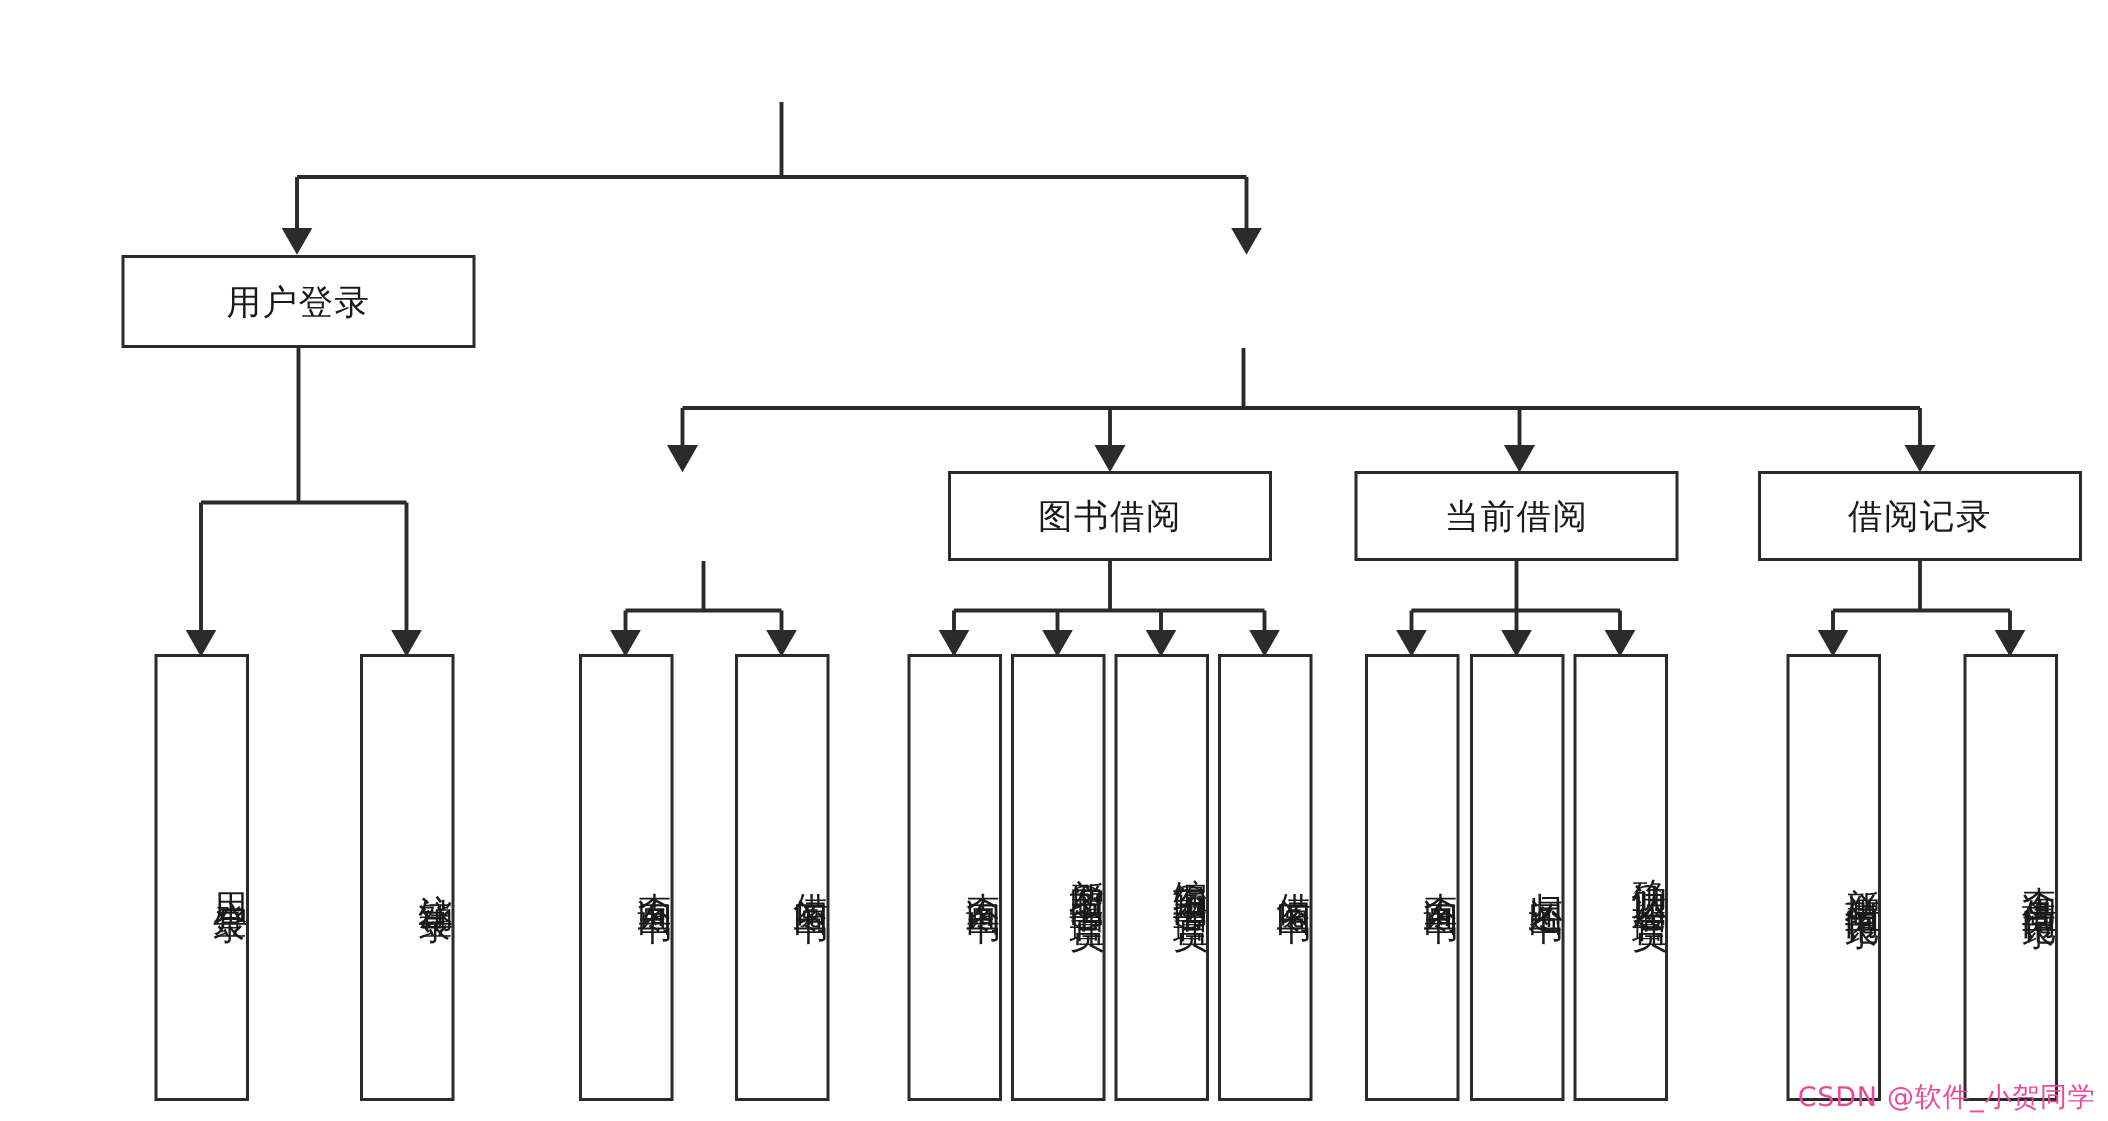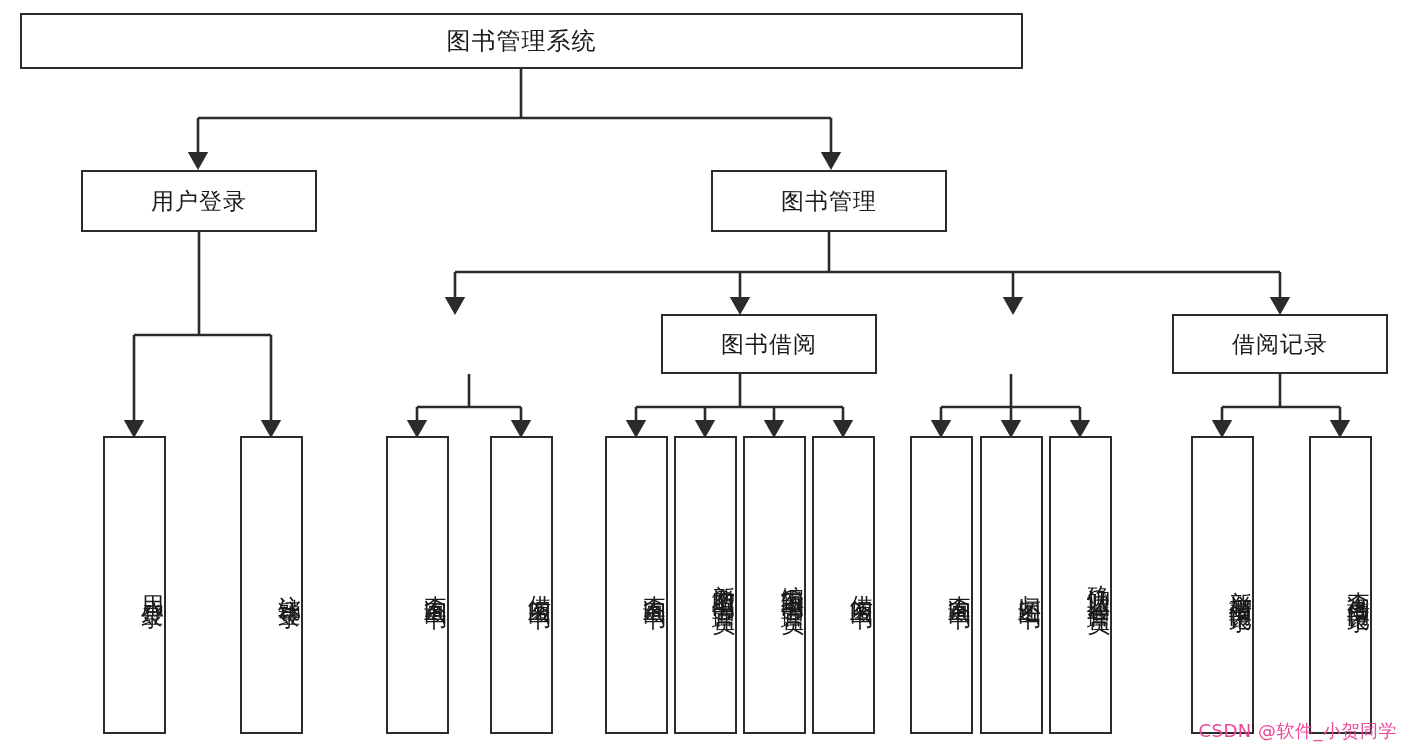--- a/index.html
+++ b/index.html
@@ -88,33 +88,30 @@
       <path d="M1011,407 L1011,428" marker-end="url(#arrow)"></path>
       <path d="M1080,407 L1080,428" marker-end="url(#arrow)"></path>
 
       <path d="M1280,374 L1280,407"></path>
       <path d="M1222,407 L1340,407"></path>
       <path d="M1222,407 L1222,428" marker-end="url(#arrow)"></path>
       <path d="M1340,407 L1340,428" marker-end="url(#arrow)"></path>
     </g>
   </svg>
 
-  <div class="node root" style="left:20px;top:13px;width:1003px;height:56px;">
-    <span class="lbl">图书管理系统</span>
-  </div>
 
   <div class="node horiz" style="left:81px;top:170px;width:236px;height:62px;">
     <span class="lbl">用户登录</span>
   </div>
-  <div class="node horiz" style="left:711px;top:170px;width:236px;height:62px;">
-    <span class="lbl">图书管理</span>
+
+  <div class="node horiz" style="left:632px;top:314px;width:216px;height:60px;">
+    <span class="lbl">图书借阅</span>
   </div>
-
-  <div class="node horiz" style="left:632px;top:314px;width:216px;height:60px;margin-left:29px;">
-    <span class="lbl">图书借阅</span>
+  <div class="node horiz" style="left:903px;top:314px;width:216px;height:60px;">
+    <span class="lbl">当前借阅</span>
   </div>
   <div class="node horiz" style="left:1172px;top:314px;width:216px;height:60px;">
     <span class="lbl">借阅记录</span>
   </div>
 
   <div class="node leaf" style="left:103px;top:436px;width:63px;height:298px;">
     <span class="lbl">用户登录</span>
   </div>
   <div class="node leaf" style="left:240px;top:436px;width:63px;height:298px;">
     <span class="lbl">注销登录</span>

